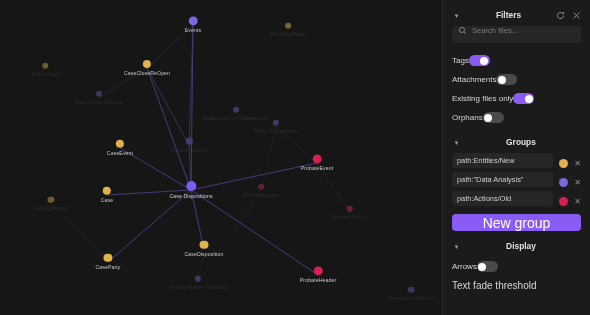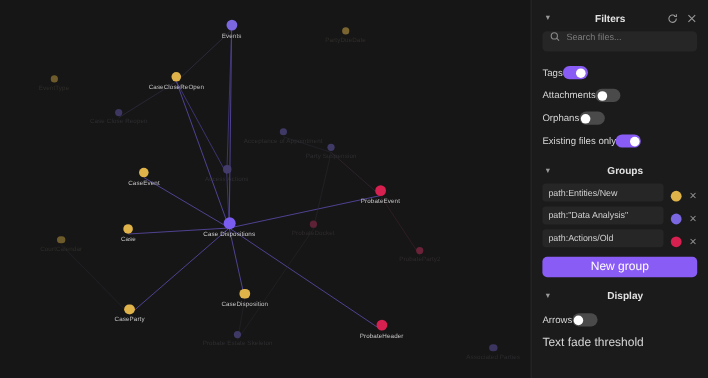--- a/index.html
+++ b/index.html
@@ -102,21 +102,21 @@
     flex: 1; background: #262626; border-radius: 3px;
     height: 15px; display: flex; align-items: center;
     padding: 0 5px; font-size: 7.4px; color: #d0d0d0;
     white-space: nowrap; overflow: hidden;
   }
   .swatch { width: 9px; height: 9px; border-radius: 50%; flex: 0 0 auto; }
   .xbtn { color: #8d8d8d; font-size: 8px; line-height: 1; cursor: pointer; width: 7px; text-align: center; }
 
   .newgrp {
     width: 100%; height: 17px; border: 0; border-radius: 4px;
-    background: #8a5cf6; color: #fff; font-size: 10px;
+    background: #8a5cf6; color: #fff; font-size: 14px;
     font-family: "Liberation Sans", sans-serif; cursor: pointer;
     margin-top: 4px;
   }
   .divider { height: 8px; }
   .plain-label { font-size: 10px; color: #d6d6d6; height: 18px; display: flex; align-items: center; }
 </style>
 </head>
 <body>
 
 <div id="app">
@@ -266,28 +266,28 @@
             <span class="knob"></span>
           </span>
         </div>
         <div class="toggle-row">
           <span class="tlabel">Attachments</span>
           <span class="switch">
             <span class="knob"></span>
           </span>
         </div>
         <div class="toggle-row">
+          <span class="tlabel">Existing files only</span>
+          <span class="switch on">
+            <span class="knob"></span>
+          </span>
+        </div>
+        <div class="toggle-row">
           <span class="tlabel">Orphans</span>
           <span class="switch">
-            <span class="knob"></span>
-          </span>
-        </div>
-        <div class="toggle-row">
-          <span class="tlabel">Existing files only</span>
-          <span class="switch on">
             <span class="knob"></span>
           </span>
         </div>
       </div>
 
     <div class="divider"></div>
 
     
     <div class="sec-head">
       <span class="chev">▾</span>

